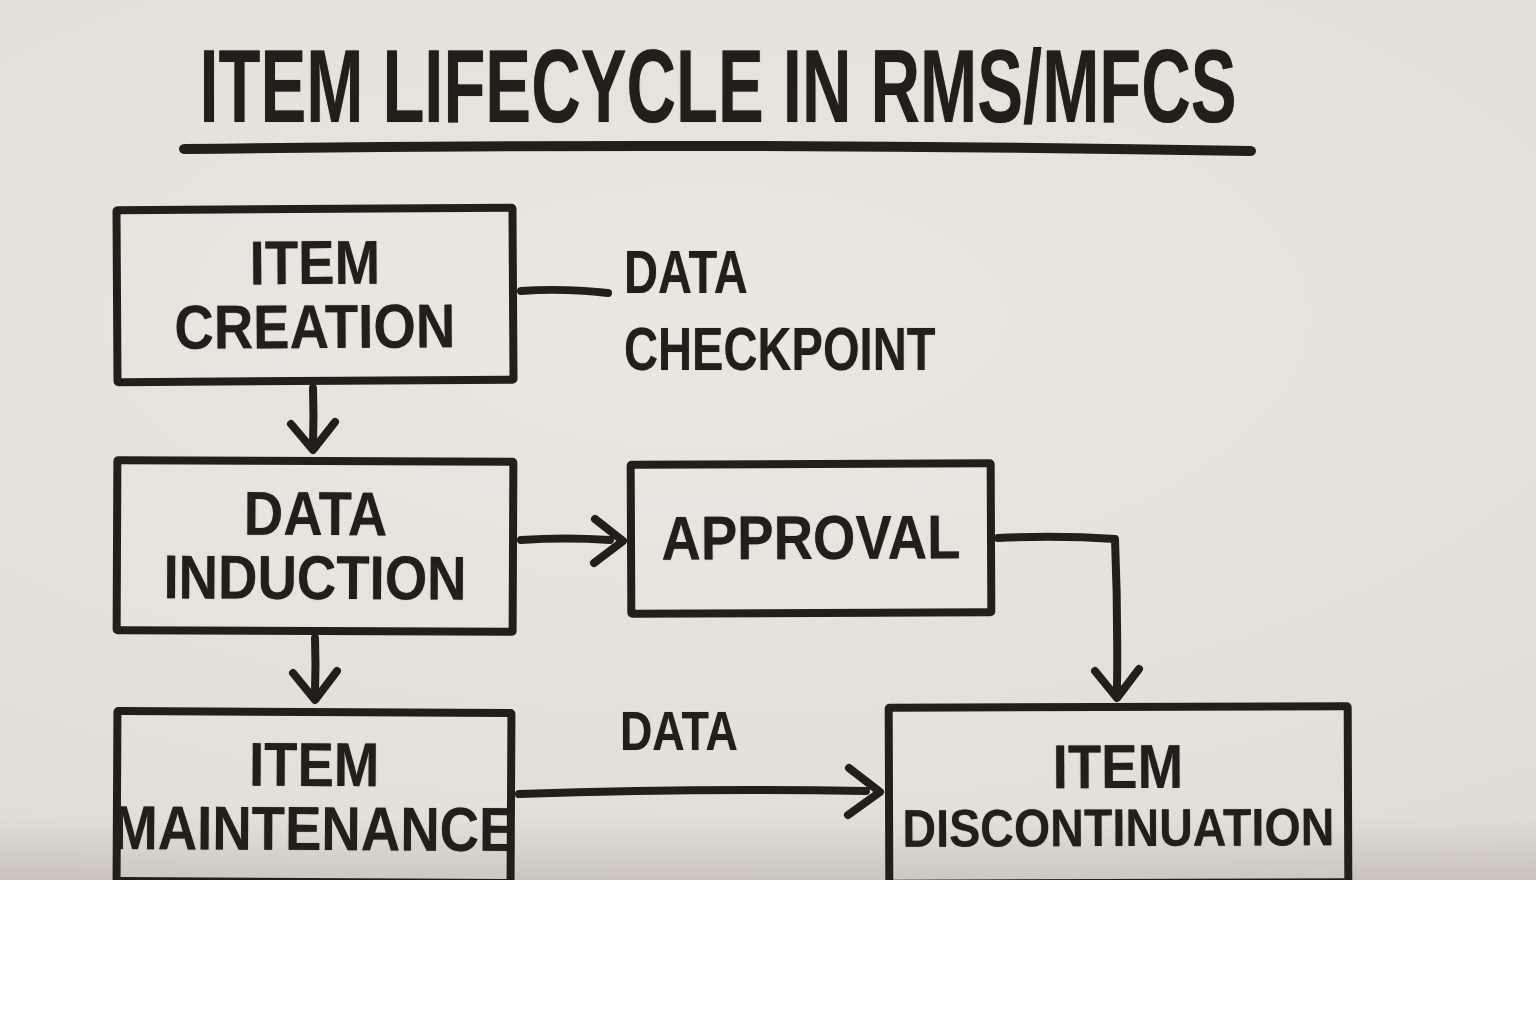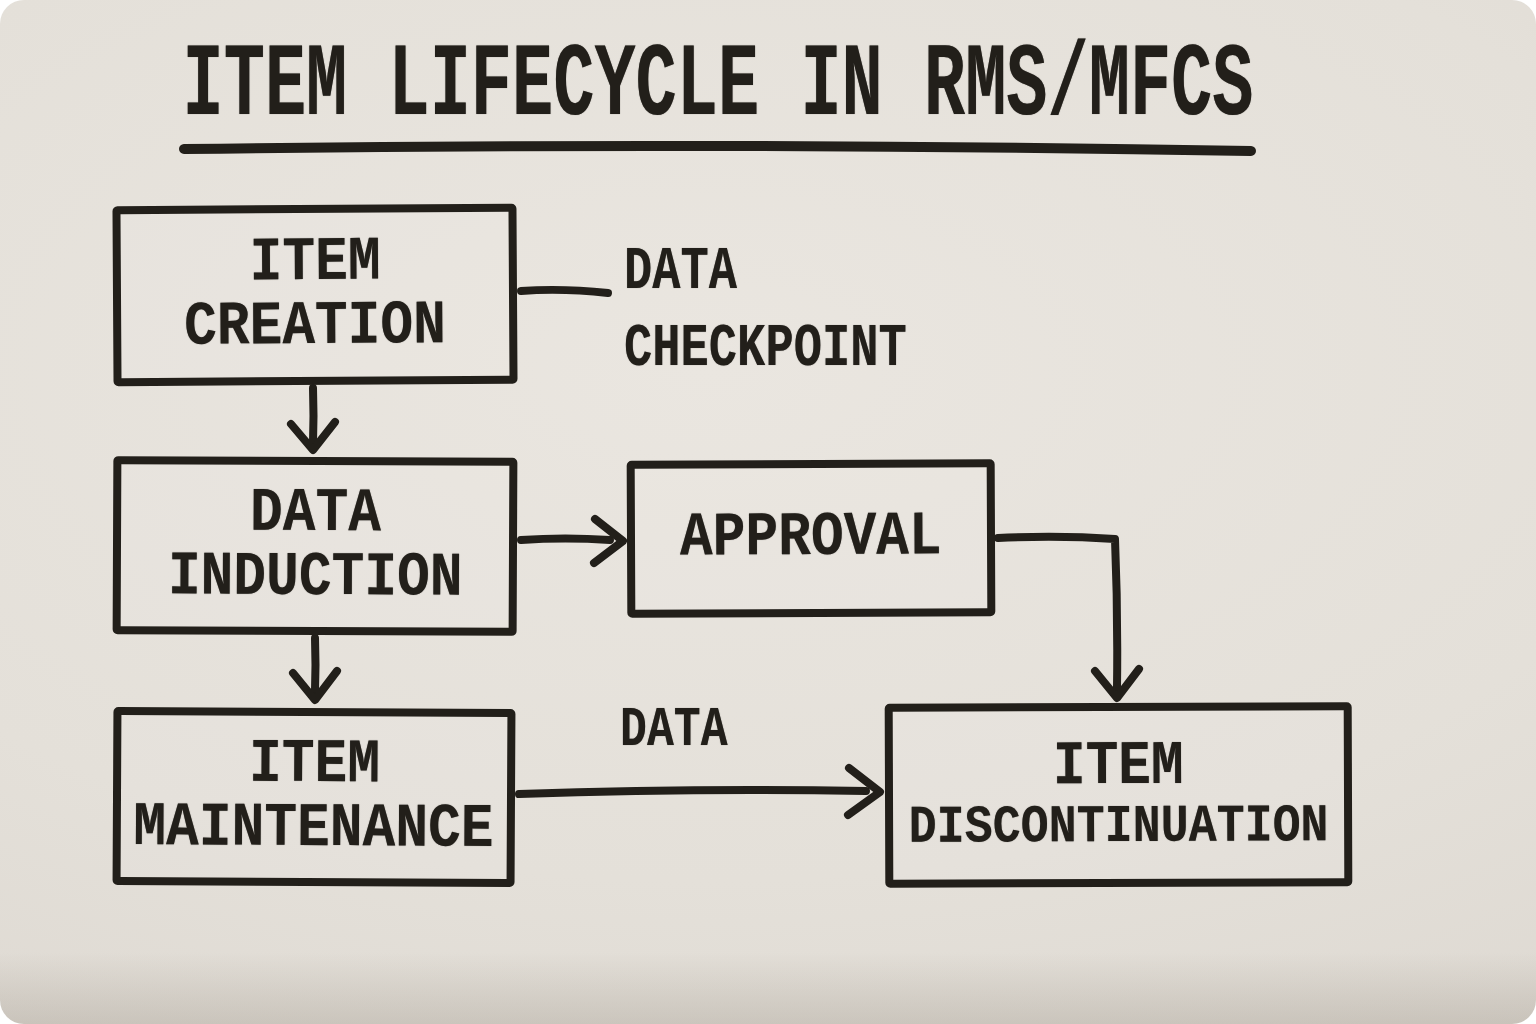--- a/index.html
+++ b/index.html
@@ -1,23 +1,22 @@
 <!DOCTYPE html>
 <html style="--ink: #221f1a;"><head>
 <meta charset="utf-8">
 <style>
   :root { --ink:#221f1a; }
   html,body { margin:0; padding:0; }
   .canvas {
-    position:relative; width:1536px; height:1024px; overflow:hidden;
-    font-family:Liberation Mono, monospace; font-weight:700; color:var(--ink);
+    position:relative; width:1536px; height:880px; overflow:hidden;
+    font-family:Liberation Sans, sans-serif; font-weight:700; color:var(--ink);
     background:
       linear-gradient(180deg, rgba(0,0,0,0) 93%, rgba(115,105,90,0.20) 100%),
       radial-gradient(130% 100% at 46% 36%, #eae6e0 0%, #e4e0d9 50%, #dcd7d0 85%, #d2cdc4 100%);
-    border-radius: 24px;
   }
   .wire { position:absolute; left:0; top:0; width:1536px; height:1024px; }
   .wire path { stroke:var(--ink); fill:none; stroke-linecap:round; stroke-linejoin:round; }
   .stroke8 { stroke-width:8px; }
   .stroke10 { stroke-width:10px; }
 
   .title {
     position:absolute; left:718px; top:34px; white-space:nowrap;
     font-size:104px; letter-spacing:0px; line-height:1;
     transform:translateX(-50%) scaleX(0.66);

